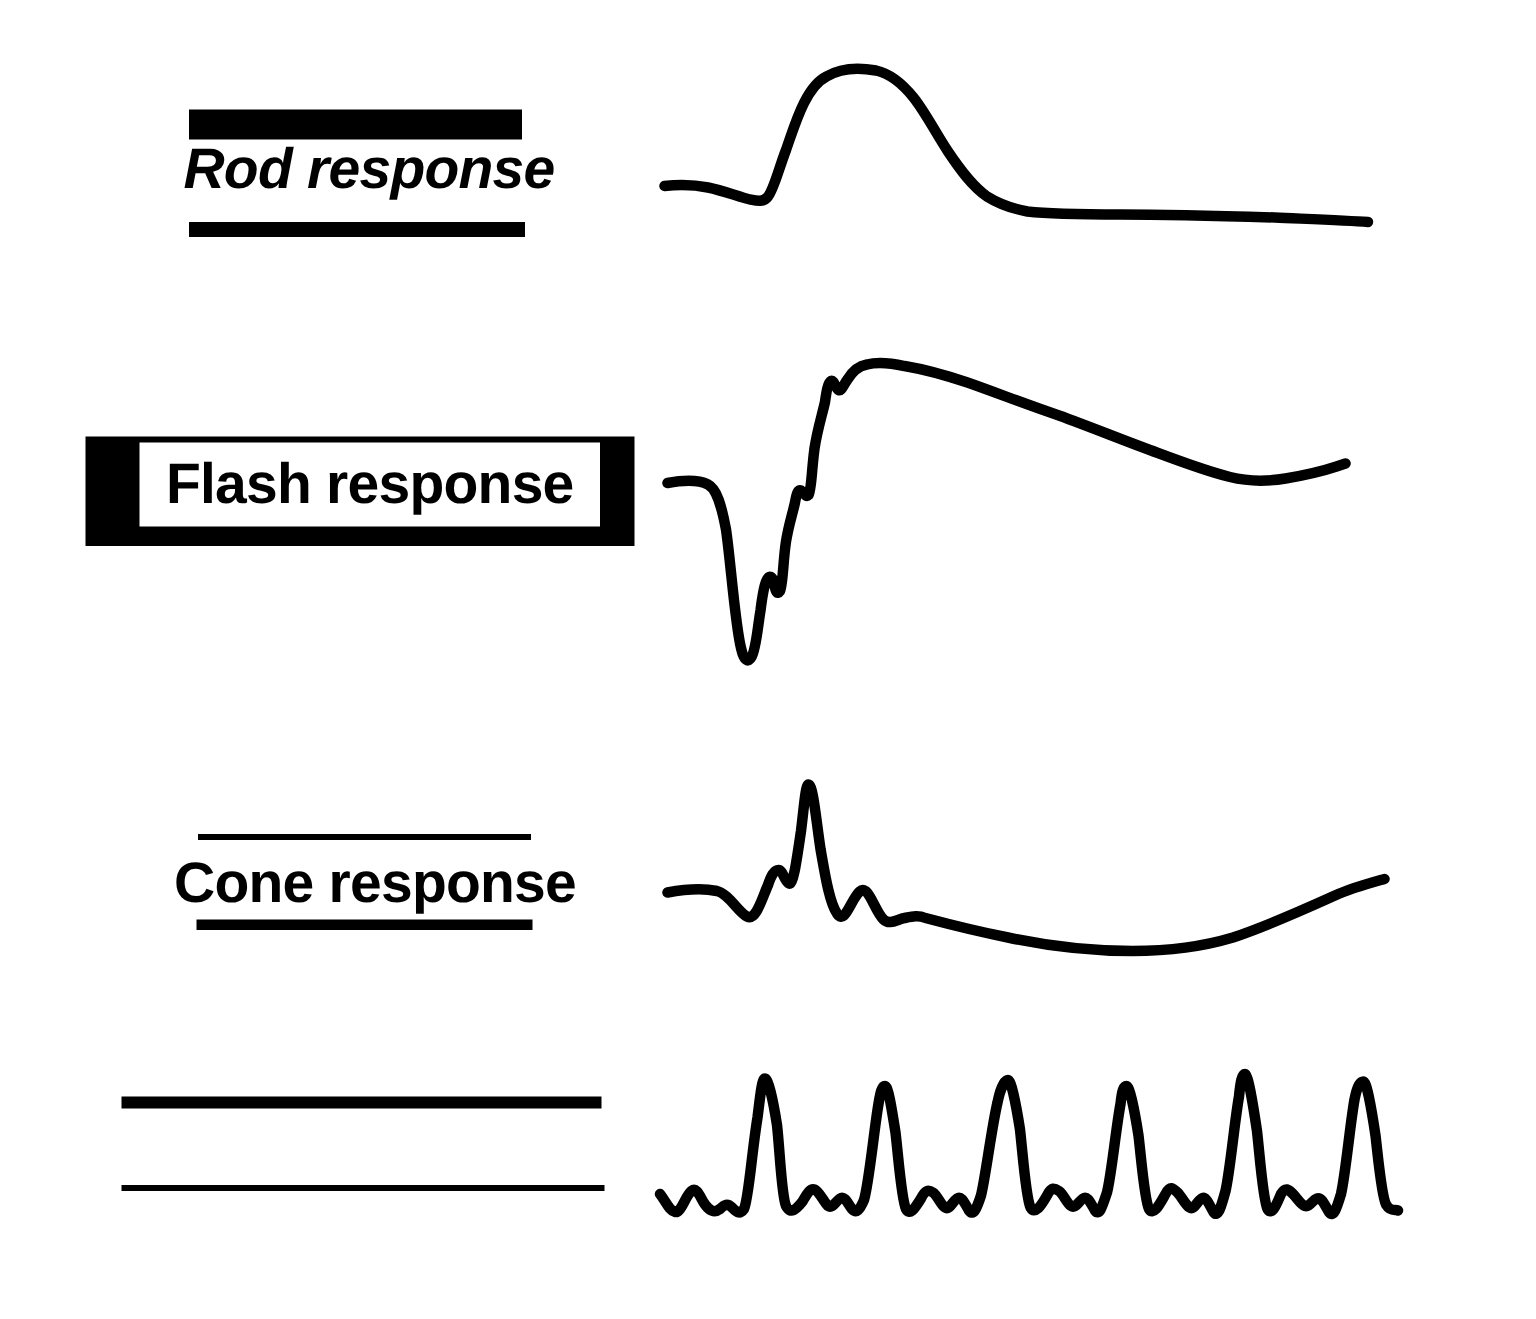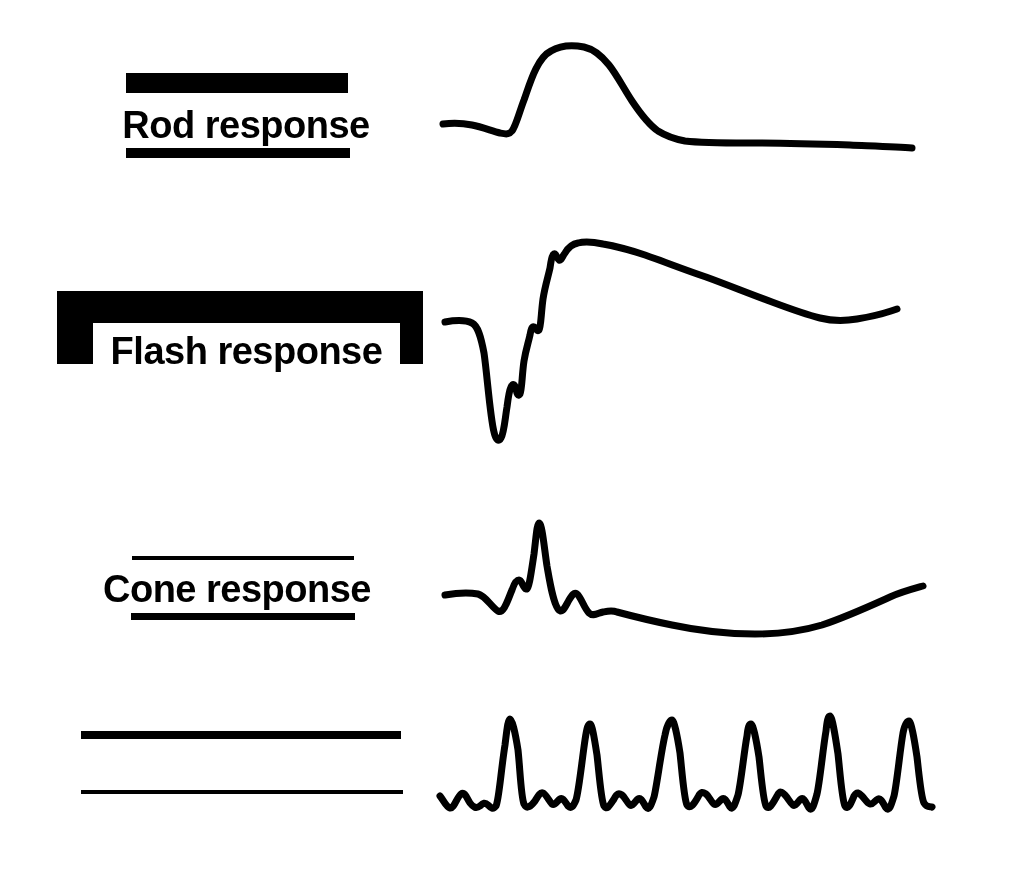--- a/index.html
+++ b/index.html
@@ -33,21 +33,20 @@
     background: #000000;
   }
   .flash-inner {
     position: absolute;
     left: 36px; top: 4px;
     width: 307px; height: 56px;
     background: #ffffff;
     display: flex;
     align-items: center;
     justify-content: center;
-    margin-top: 28px;
   }
   .flash-inner span {
     color: #000000;
     font-weight: bold;
     font-size: 38px;
     line-height: 38px;
     white-space: nowrap;
     letter-spacing: -0.5px;
   }
   .traces-svg {
@@ -63,22 +62,22 @@
     stroke-linejoin: round;
   }
   
   .rod-top      { left:126px; top:73px;  width:222px; height:20px; }
   .rod-bottom   { left:126px; top:148px; width:224px; height:10px; }
   .cone-top     { left:132px; top:556px; width:222px; height:4px;  }
   .cone-bottom  { left:131px; top:613px; width:224px; height:7px;  }
   .flicker-top  { left:81px;  top:731px; width:320px; height:8px;  }
   .flicker-bottom{ left:81px; top:790px; width:322px; height:4px;  }
   
-  .rod-text     { left:109px; top:106px;  width:274px; }
-  .cone-text    { left:87px;  top:570px; width:300px; }
+  .rod-text     { left:109px; top:94px;  width:274px;font-style:italic; }
+  .cone-text    { left:100px;  top:570px; width:300px; }
   .flicker-text { left:81px;  top:740px; width:322px; }
 </style>
 </head>
 <body>
 
 <div class="stage">
 
   <div class="bar rod-top"></div>
   <div class="label-text rod-text">Rod response</div>
   <div class="bar rod-bottom"></div>

